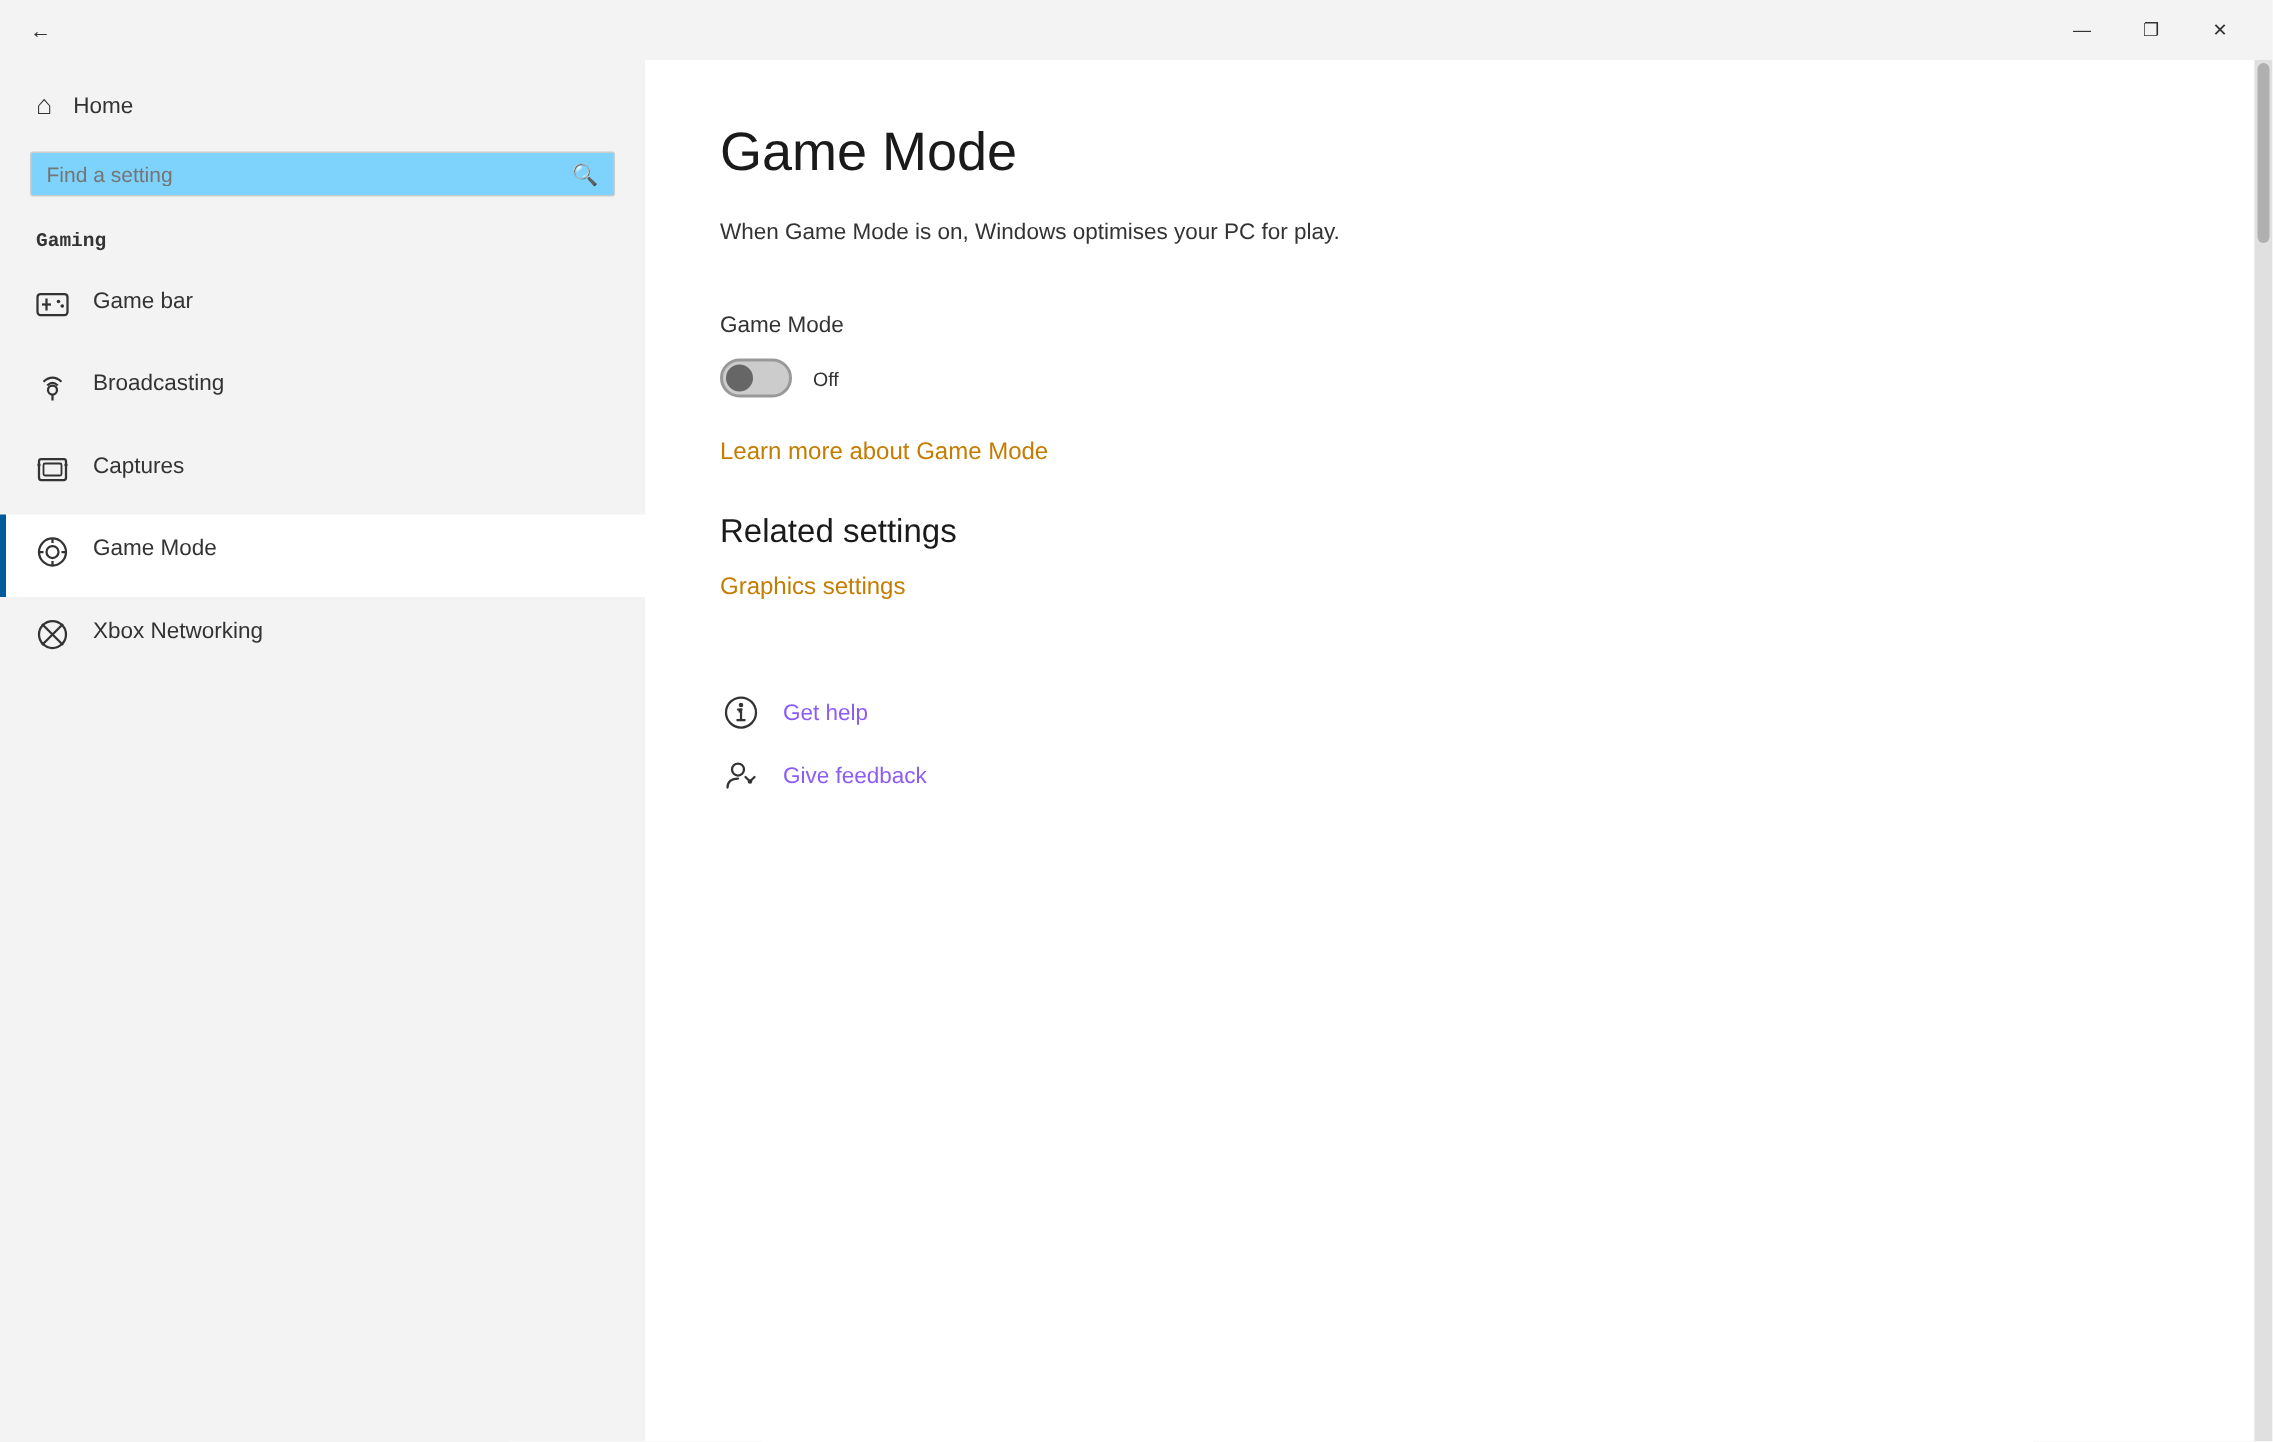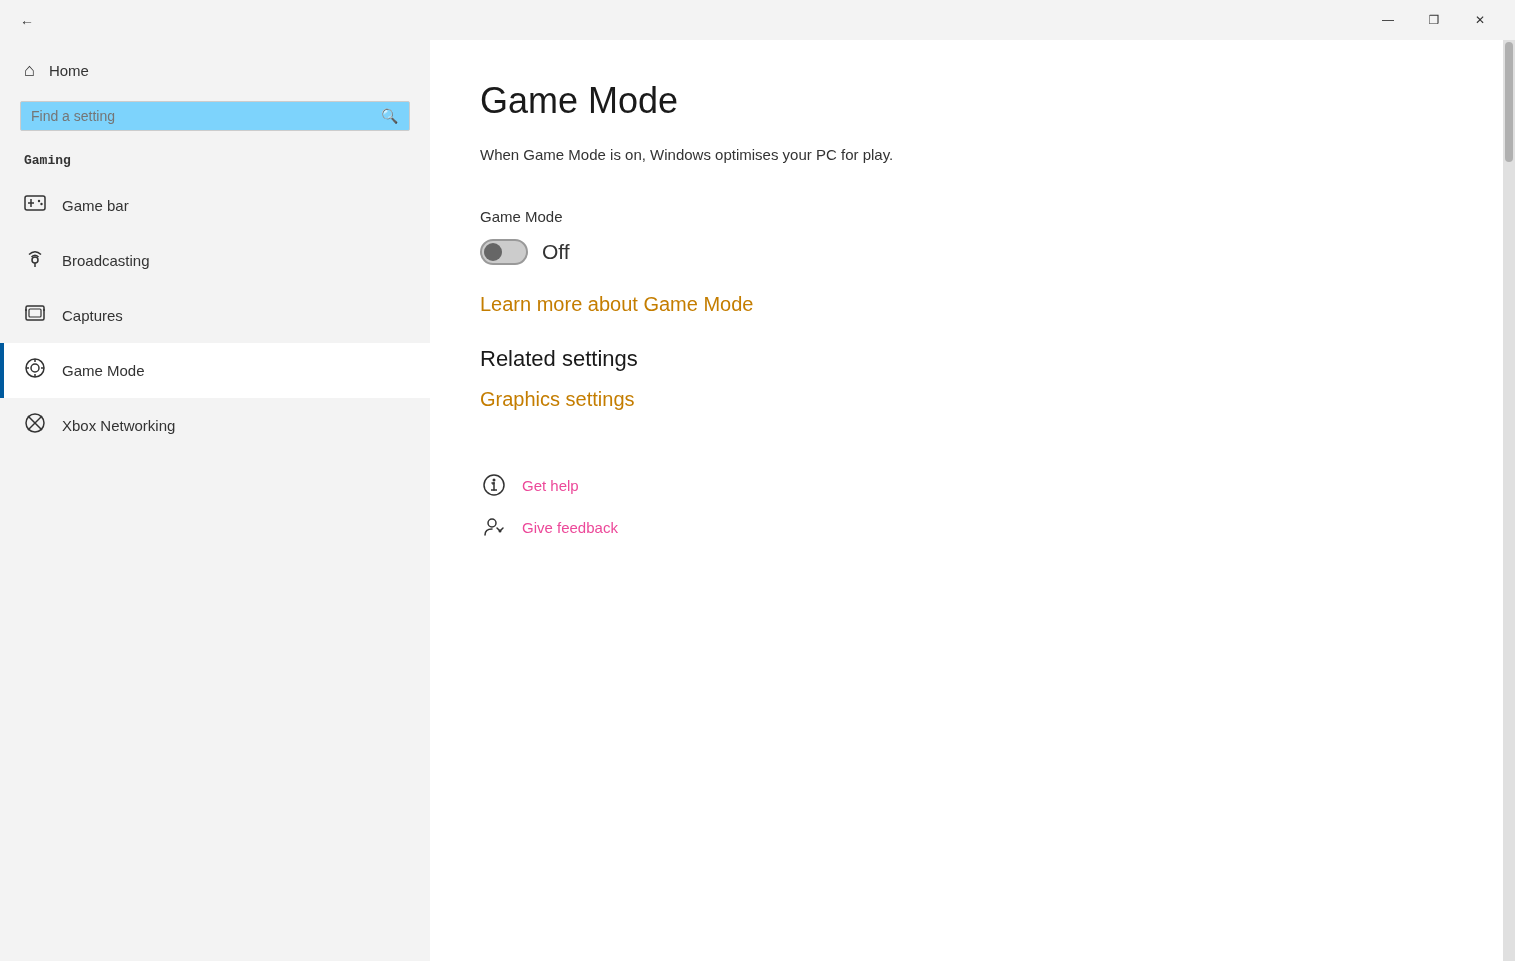--- a/index.html
+++ b/index.html
@@ -113,21 +113,21 @@
     .sidebar-section-title {
       padding: 6px 24px 10px 24px;
       font-size: 13px;
       font-weight: 600;
       color: #333;
       font-family: Liberation Mono, monospace;
     }
 
     .sidebar-item {
       display: flex;
-      align-items: center;
+      align-items: flex-start;
       padding: 14px 24px;
       cursor: pointer;
       gap: 16px;
       font-size: 15px;
       color: #333;
       position: relative;
     }
     .sidebar-item.active {
       background: white;
     }
@@ -201,27 +201,27 @@
     .toggle-thumb {
       width: 18px;
       height: 18px;
       background: #666;
       border-radius: 50%;
       position: absolute;
       left: 2px;
       transition: left 0.2s;
     }
     .toggle-label {
-      font-size: 21px;
+      font-size: 13px;
       color: #333;
     }
 
     .link-text {
       color: #c47d00;
-      font-size: 20px;
+      font-size: 16px;
       cursor: pointer;
       text-decoration: none;
       display: inline-block;
       margin-bottom: 30px;
     }
 
     .related-title {
       font-size: 22px;
       font-weight: 400;
       color: #1a1a1a;
@@ -238,21 +238,21 @@
     .action-icon {
       width: 28px;
       height: 28px;
       display: flex;
       align-items: center;
       justify-content: center;
       font-size: 18px;
       color: #333;
     }
     .action-link {
-      color: #ec4899;
+      color: #8b5cf6;
       font-size: 15px;
       cursor: pointer;
       text-decoration: none;
     }
 
     
     .sidebar::-webkit-scrollbar { width: 6px; }
     .sidebar::-webkit-scrollbar-track { background: transparent; }
     .sidebar::-webkit-scrollbar-thumb { background: #ccc; border-radius: 3px; }
 

